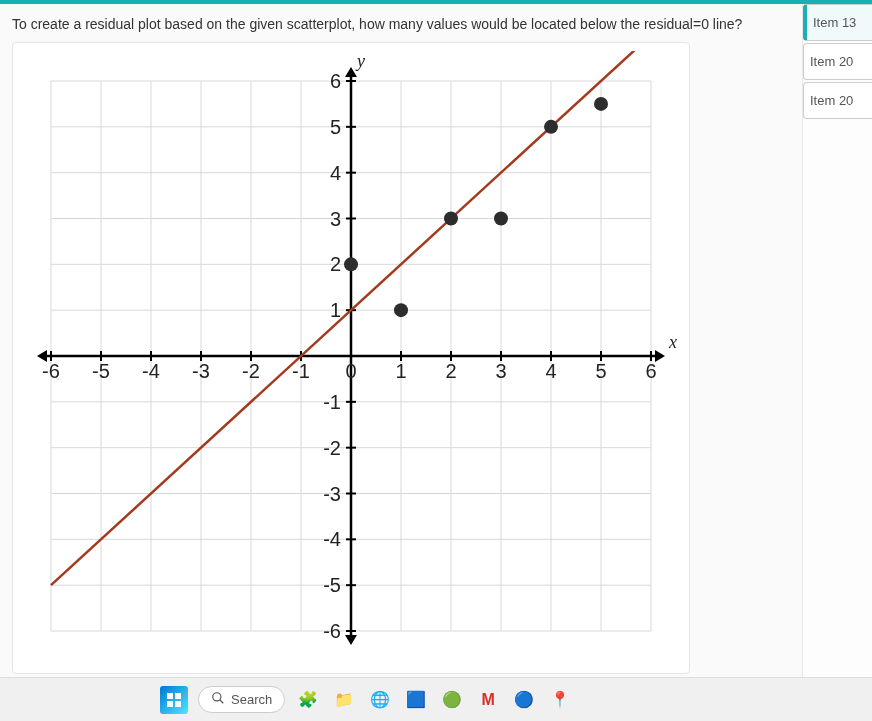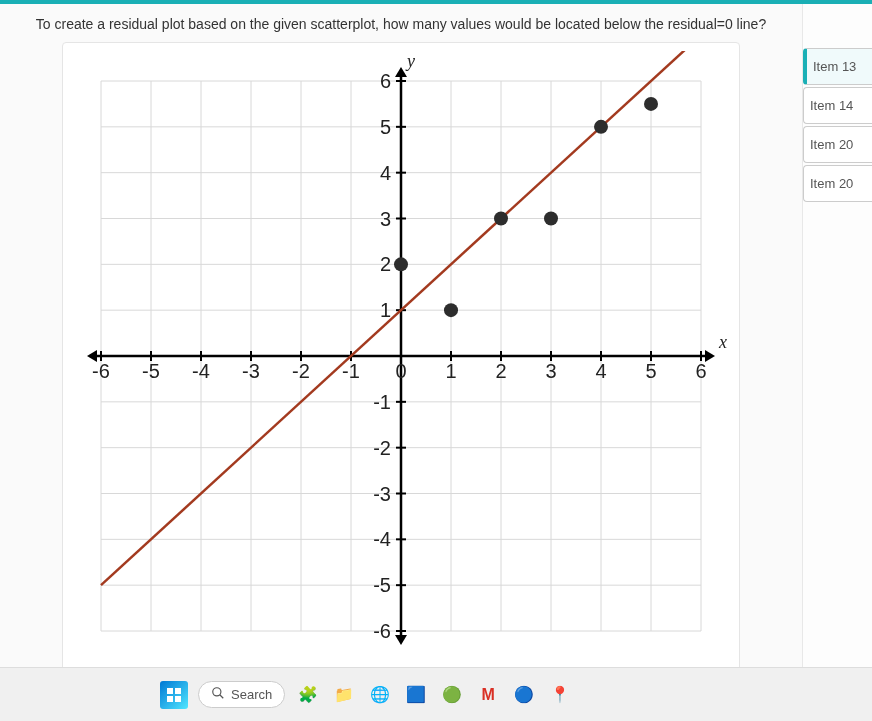--- a/index.html
+++ b/index.html
@@ -15,22 +15,21 @@
       width: 100%;
       height: 4px;
       background: #1aafb5;
     }
     .content-wrapper {
       display: flex;
       background: #fafafa;
     }
     .main-area {
       flex: 1;
-      padding: 12px 2px;
-      text-align: center;
+      padding: 12px 12px;
     }
     .question-text {
       font-size: 14px;
       color: #333;
       margin-bottom: 10px;
     }
     .chart-container {
       background: #fff;
       border: 1px solid #e5e5e5;
       border-radius: 4px;
@@ -51,28 +50,27 @@
       color: #555;
       margin-bottom: 2px;
       background: #fff;
       cursor: pointer;
       white-space: nowrap;
       overflow: hidden;
     }
     .sidebar-item.active {
       border-left: 4px solid #1aafb5;
       background: #f0fafb;
-      margin-top: 44px;
     }
     .taskbar {
       position: absolute;
       bottom: 0;
       left: 0;
       right: 0;
-      height: 54px;
+      height: 44px;
       background: #f0f0f0;
       border-top: 1px solid #ddd;
       display: flex;
       align-items: center;
       padding: 0 160px;
       gap: 10px;
     }
     .start-btn {
       width: 28px;
       height: 28px;
@@ -206,21 +204,20 @@
           <circle cx="430" cy="167.5" r="7" fill="#2d2d2d"></circle>
           <circle cx="480" cy="167.5" r="7" fill="#2d2d2d"></circle>
           <circle cx="530" cy="75.83333333333337" r="7" fill="#2d2d2d"></circle>
           <circle cx="580" cy="52.91666666666663" r="7" fill="#2d2d2d"></circle>
         </svg>
     </div>
   </div>
 
   <div class="sidebar" id="sidebar">
       <div class="sidebar-item active">Item 13</div>
-      <div class="sidebar-item">Item 14</div>
       <div class="sidebar-item">Item 20</div>
       <div class="sidebar-item">Item 20</div>
     </div>
 </div>
 
 <div class="taskbar">
   <div class="start-btn">
     <svg width="14" height="14" viewBox="0 0 14 14">
       <rect x="0" y="0" width="6" height="6" fill="#fff"></rect>
       <rect x="8" y="0" width="6" height="6" fill="#fff"></rect>

